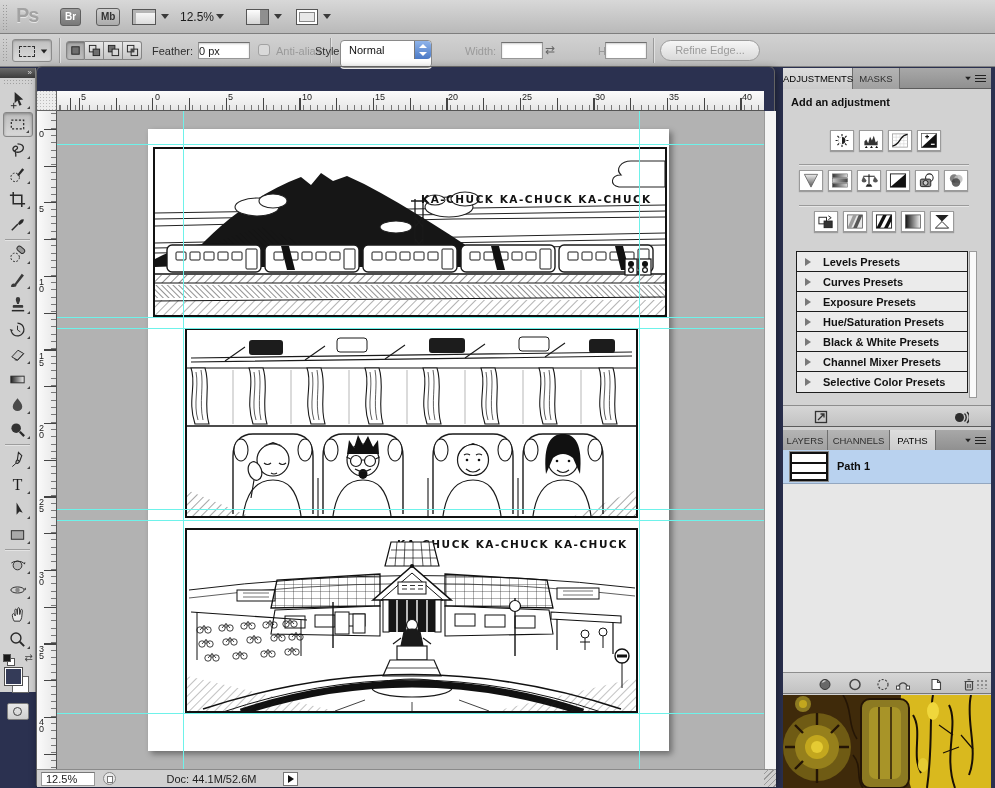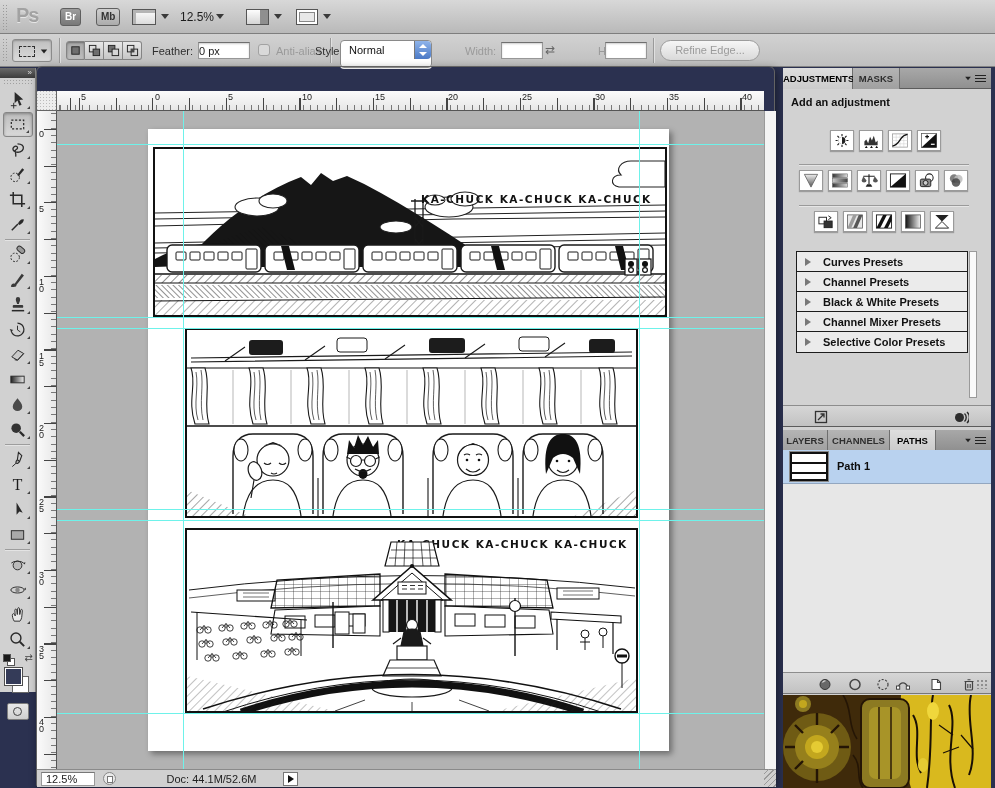--- a/index.html
+++ b/index.html
@@ -82,21 +82,21 @@
   #status-zoom{left:4px;top:2px;width:54px;height:14px;background:#fff;border:1px solid #999;border-top-color:#777;font-size:11px;padding:0 4px;line-height:12px}
   #status-icon{left:66px;top:2px;width:13px;height:13px;border:1px solid #888;border-radius:50%;background:#e9e9e9}
   #status-icon i{position:absolute;left:3px;top:3px;width:6px;height:7px;background:#fff;border:1px solid #777}
   #status-doc{left:90px;right:480px;top:3px;text-align:center}
   #status-menu{left:246px;top:2px;width:15px;height:14px;background:#fff;border:1px solid #777;display:flex;align-items:center;justify-content:center}
   #status-menu i{width:0;height:0;border-top:4px solid transparent;border-bottom:4px solid transparent;border-left:6px solid #111}
   #win-grip{left:727px;top:702px;width:12px;height:18px;background:repeating-linear-gradient(135deg,transparent 0 3px,#9a9a9a 3px 4px)}
   
   #dock{left:783px;top:68px;width:208px;height:720px;background:#d2d2d2}
   .tabrow{left:0;width:208px;height:21px;background:linear-gradient(#a8a8a8,#909090);border-bottom:1px solid #5c5c5c}
-  .tab{position:absolute;top:0;height:21px;font-size:9.5px;font-weight:bold;color:#222;text-align:center;line-height:21px;border-right:1px solid #6e6e6e}
+  .tab{position:absolute;top:0;height:21px;font-size:9.5px;font-weight:normal;color:#222;text-align:center;line-height:21px;border-right:1px solid #6e6e6e}
   .tab.active{background:linear-gradient(#dedede,#cbcbcb);color:#000}
   .tab.inactive{background:linear-gradient(#b4b4b4,#a0a0a0);color:#2e2e2e}
   .panel-menu{position:absolute;right:5px;top:6px;width:22px;height:10px}
   .panel-menu .dd-arrow{transform:scale(.7);border-top-color:#222;position:absolute;left:0;top:2px}
   .panel-menu .lines{position:absolute;right:0;top:1px;width:11px;height:8px;background:repeating-linear-gradient(#222 0 1px,transparent 1px 3px)}
   #adj-heading{left:8px;top:28px;font-size:11px;font-weight:bold;color:#101010}
   .adj-tile{position:absolute;width:24px;height:21px;background:#fff;border:1px solid #9a9a9a;box-shadow:0 1px 1px rgba(0,0,0,.25);display:flex;align-items:center;justify-content:center}
   .adj-tile svg{width:20px;height:17px}
   .adj-div{position:absolute;left:16px;width:170px;height:1px;background:#9a9a9a;box-shadow:0 1px 0 #e6e6e6}
   #preset-list{left:13px;top:183px;width:172px;border:1px solid #1c1c1c;background:#ebebeb}
@@ -803,25 +803,33 @@
           <path d="M3 2 H17 L10 9 Z" fill="#222"></path>
           <path d="M3 16 H17 L10 9 Z" fill="#fff" stroke="#222" stroke-width="1"></path>
         </svg>
       </div>
     </div>
   <div class="adj-div abs" style="top:96px"></div>
   <div class="adj-div abs" style="top:137px"></div>
   <div id="preset-list" class="abs">
       <div class="preset-row">
         <span class="tri"></span>
-        <span class="lbl">Curves Presets</span>
+        <span class="lbl">Levels Presets</span>
       </div>
       <div class="preset-row">
         <span class="tri"></span>
-        <span class="lbl">Channel Presets</span>
+        <span class="lbl">Curves Presets</span>
+      </div>
+      <div class="preset-row">
+        <span class="tri"></span>
+        <span class="lbl">Exposure Presets</span>
+      </div>
+      <div class="preset-row">
+        <span class="tri"></span>
+        <span class="lbl">Hue/Saturation Presets</span>
       </div>
       <div class="preset-row">
         <span class="tri"></span>
         <span class="lbl">Black &amp; White Presets</span>
       </div>
       <div class="preset-row">
         <span class="tri"></span>
         <span class="lbl">Channel Mixer Presets</span>
       </div>
       <div class="preset-row">

